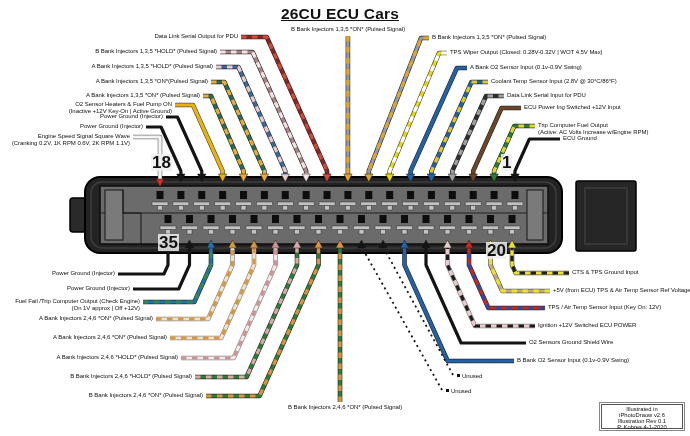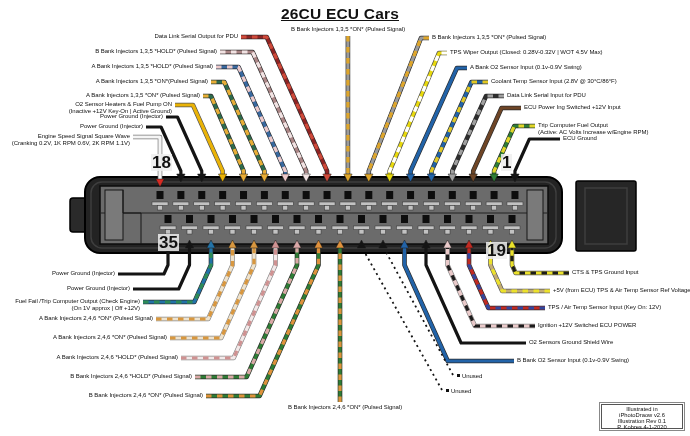--- a/index.html
+++ b/index.html
@@ -409,21 +409,21 @@
           <polygon points="357.3,248 365.7,248 361.5,240" fill="#141414" stroke="#1a1a1a" stroke-width="0.5"></polygon>
         </g>
       </g>
     </svg>
 
   <div id="page-title">26CU ECU Cars</div>
 
   <div class="pin-num n18">18</div>
   <div class="pin-num n1">1</div>
   <div class="pin-num n35">35</div>
-  <div class="pin-num n19">19</div>
+  <div class="pin-num n19">20</div>
 
   <div id="labels">
       <div class="wlabel tl" style="right: 452px; top: 32.5px;">
         <div>Data Link Serial Output for PDU</div>
       </div>
       <div class="wlabel tl" style="right: 473px; top: 47.5px;">
         <div>B Bank Injectors 1,3,5 *HOLD* (Pulsed Signal)</div>
       </div>
       <div class="wlabel tl" style="right: 477px; top: 62.5px;">
         <div>A Bank Injectors 1,3,5 *HOLD* (Pulsed Signal)</div>

